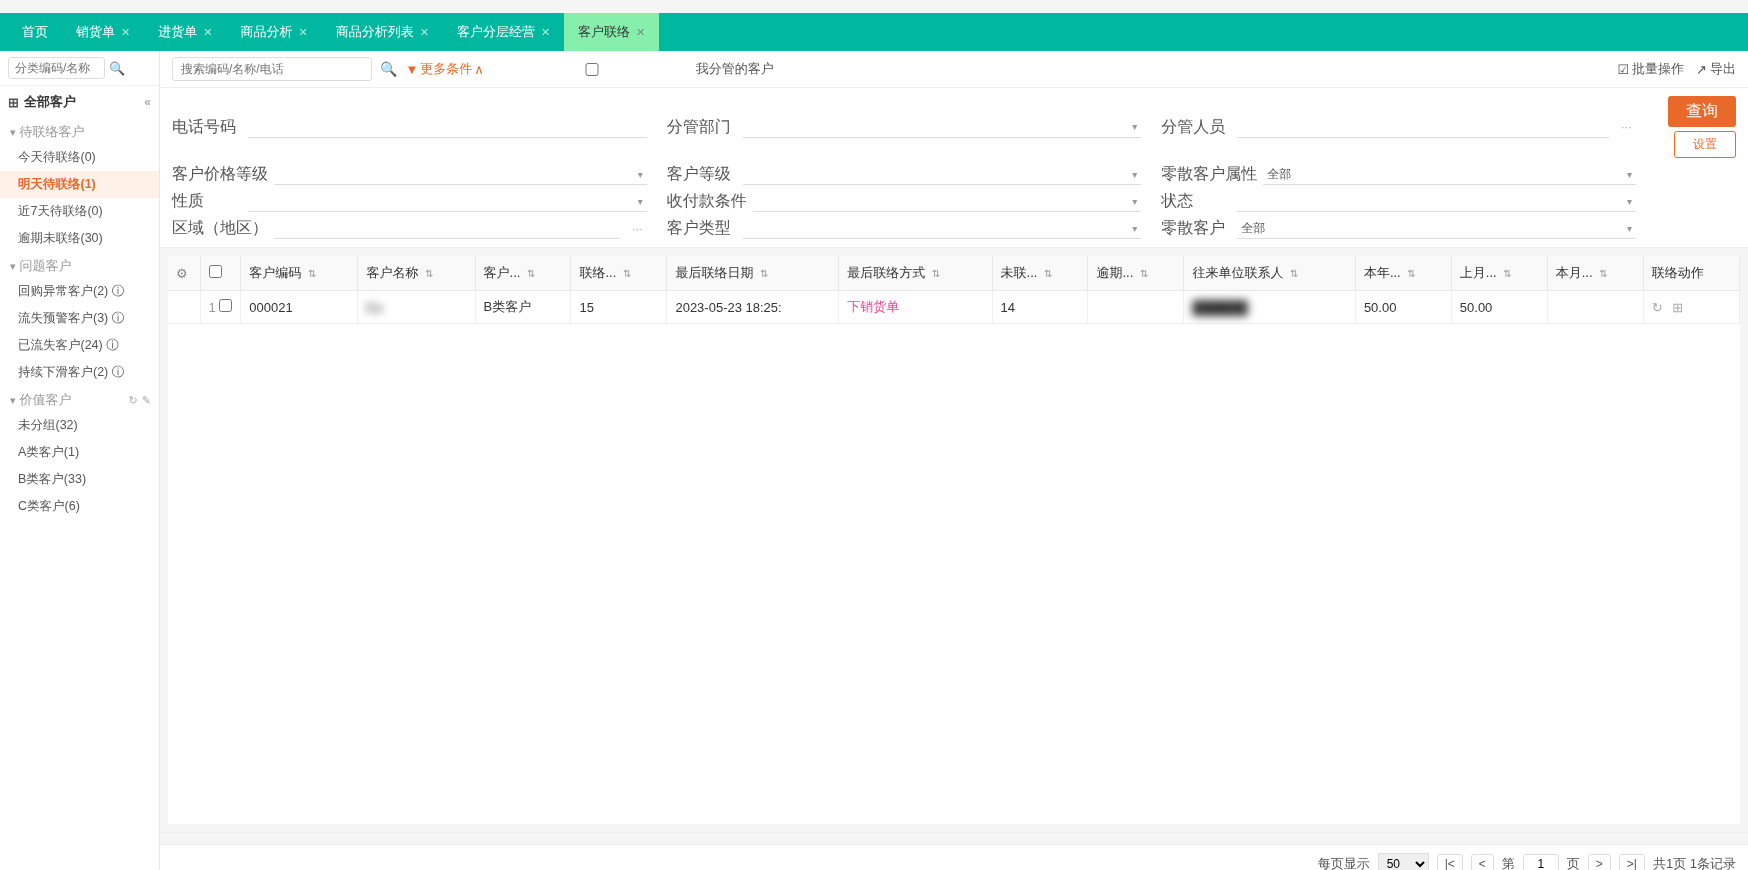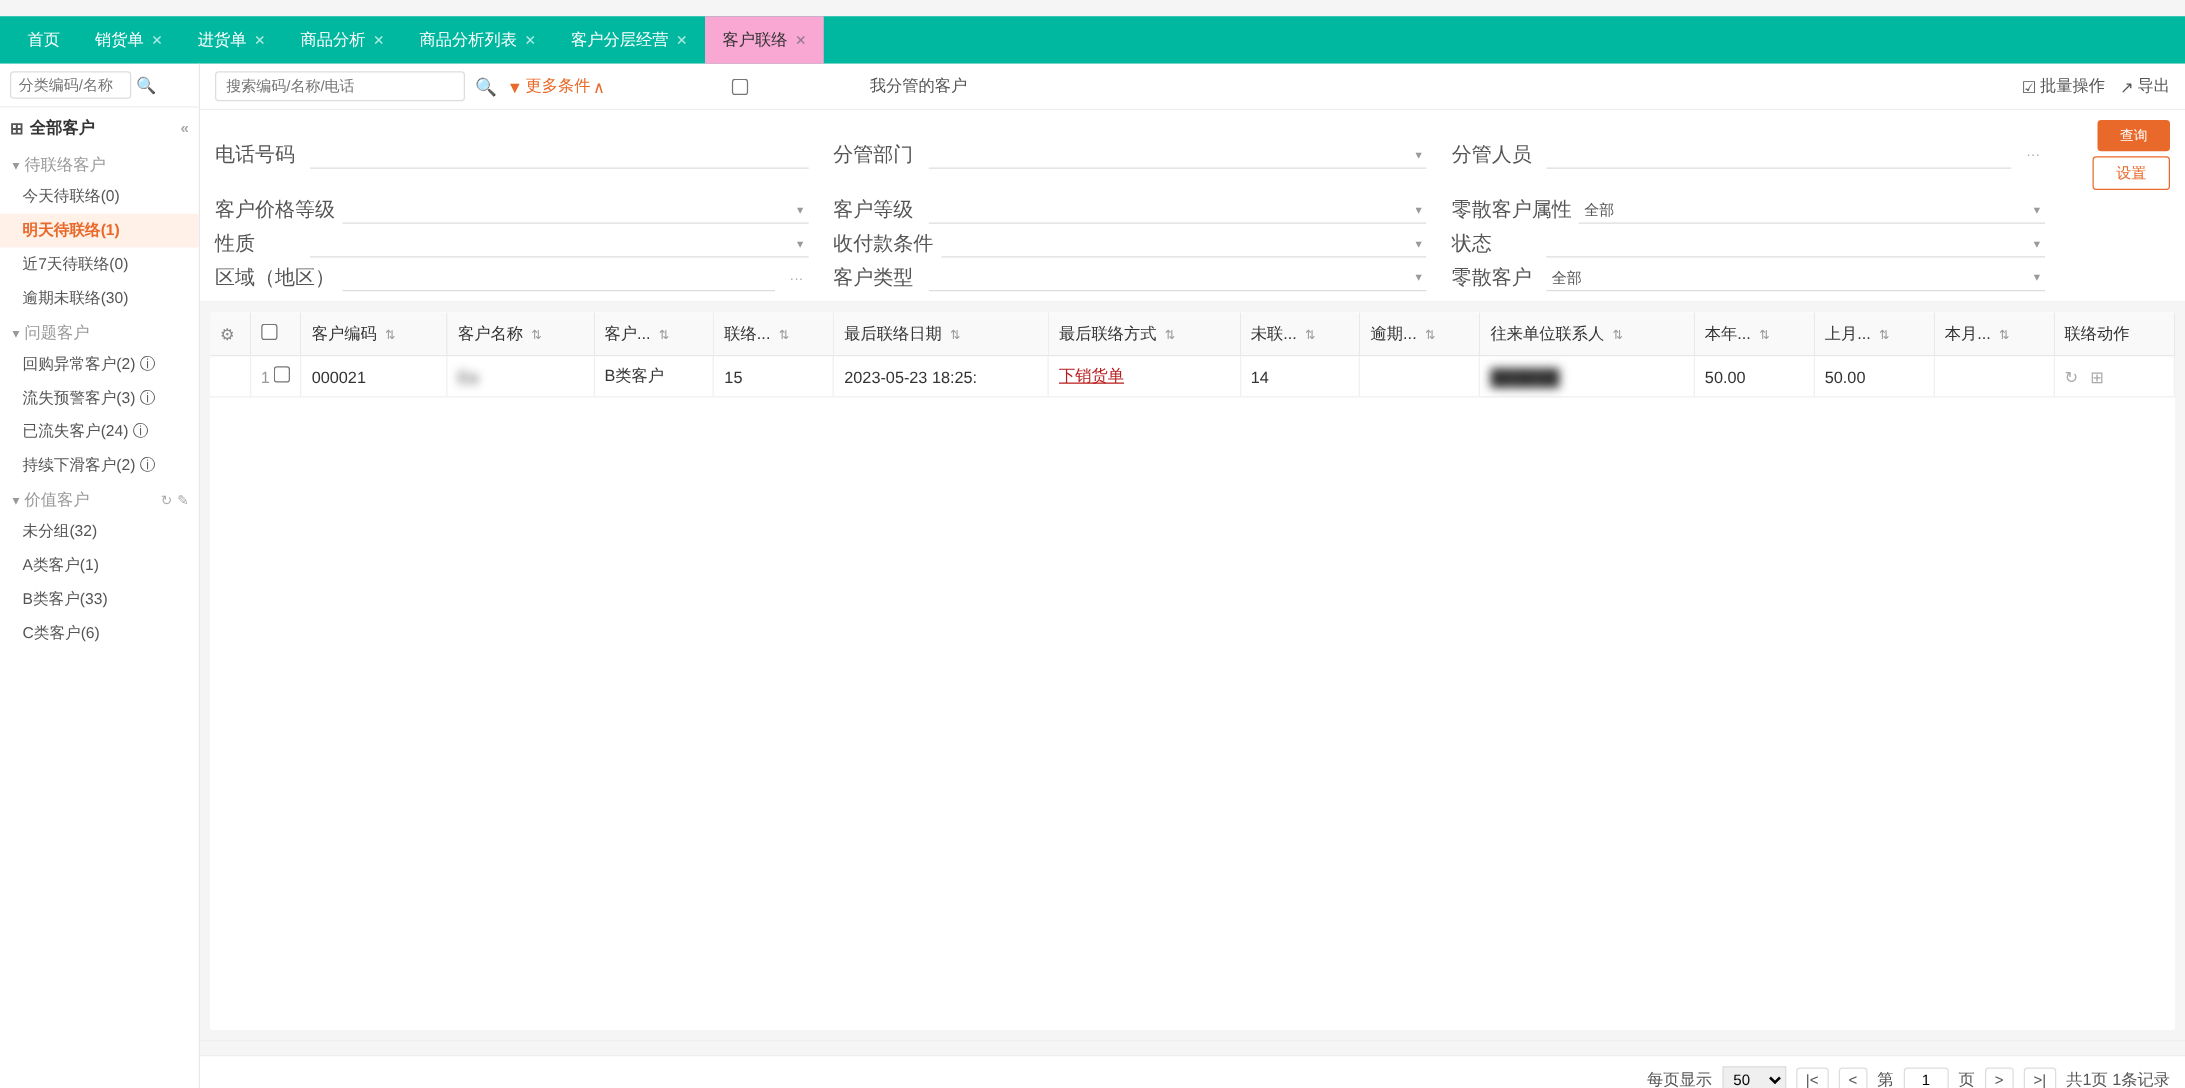--- a/index.html
+++ b/index.html
@@ -19,21 +19,21 @@
       color: #fff;
       padding: 0 14px;
       height: 38px;
       display: flex;
       align-items: center;
       cursor: pointer;
       white-space: nowrap;
       font-size: 13px;
       position: relative;
     }
-    .nav-item.active { background: #f9a8d4; color: #333; }
+    .nav-item.active { background: #86efac; color: #333; }
     .nav-item .close-x {
       margin-left: 6px;
       font-size: 11px;
       opacity: 0.7;
     }
     .nav-item.active .close-x { color: #666; }
 
     
     .main-layout {
       display: flex;
@@ -241,21 +241,21 @@
       min-width: 100px;
       align-items: flex-end;
     }
     .btn-query {
       background: #e8692a;
       color: #fff;
       border: none;
       padding: 5px 18px;
       border-radius: 3px;
       cursor: pointer;
-      font-size: 11px;
+      font-size: 16px;
     }
     .btn-setting {
       background: #fff;
       color: #e8692a;
       border: 1px solid #e8692a;
       padding: 4px 18px;
       border-radius: 3px;
       cursor: pointer;
       font-size: 12px;
     }
@@ -293,23 +293,22 @@
       border-bottom: 1px solid #f0f0f0;
     }
     tbody td {
       padding: 7px 8px;
       color: #333;
       white-space: nowrap;
       border-right: 1px solid #f0f0f0;
       vertical-align: middle;
     }
     .link-text {
-      color: #b91c1c;
-      cursor: pointer;
-      text-decoration: underline;
+      color: #ec4899;
+      cursor: pointer;
     }
 
     
     .pagination-bar {
       background: #fff;
       border-top: 1px solid #eee;
       padding: 8px 12px;
       display: flex;
       align-items: center;
       justify-content: flex-end;

